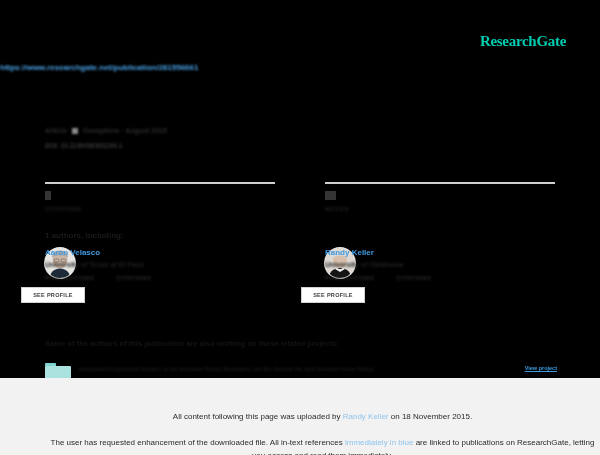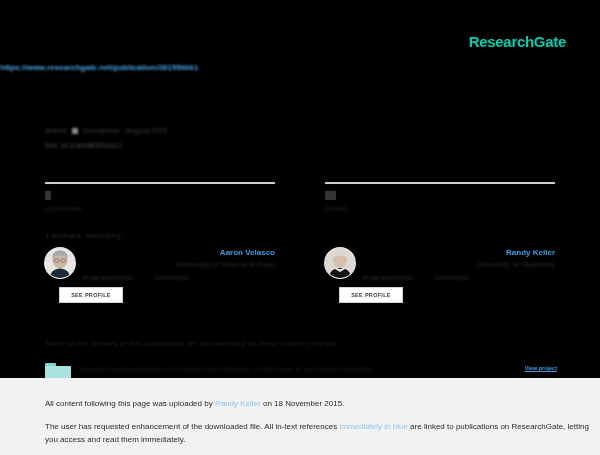--- a/index.html
+++ b/index.html
@@ -11,20 +11,21 @@
     position:relative;
   }
   .page{position:relative;width:600px;height:455px;}
 
   
   .rg-logo{
     position:absolute;right:34px;top:33px;
     font-size:15px;font-weight:bold;letter-spacing:-0.3px;
     color:#00ccb1;
     filter:blur(0.35px);
+    font-family:Liberation Serif, serif;
   }
   .seo-url{
     position:absolute;left:0;right:0;top:63px;
     font-size:8px;font-weight:bold;
     color:#4aa3e8;
     filter:blur(0.8px);
   }
 
   
   .meta-block{position:absolute;left:45px;top:125px;width:400px;}
@@ -67,21 +68,21 @@
   }
   .authors{position:absolute;left:45px;top:248px;width:510px;
            display:flex;gap:50px;}
   .author{width:230px;position:relative;}
   .avatar{
     position:absolute;left:0;top:0;width:30px;height:30px;
     border-radius:50%;overflow:hidden;background:#dcdcdc;
     box-shadow:0 0 0 1px #e9e9e9;
   }
   .avatar svg{display:block;width:30px;height:30px;}
-  .author-body{margin-left:38px;text-align:right;}
+  .author-body{}
   .author-name{
     font-size:8px;font-weight:bold;color:#3f9ae0;
     filter:blur(0.55px);line-height:10px;
   }
   .author-affil{
     margin-top:2px;font-size:7px;font-weight:bold;color:#202020;
     filter:blur(0.8px);line-height:10px;
   }
   .author-stats{margin-top:5px;display:flex;gap:22px;}
   .a-stat{
@@ -134,21 +135,21 @@
     white-space:nowrap;
   }
 
   
   .footer{
     position:absolute;left:0;right:0;top:378px;bottom:0;
     background:#f2f2f2;
   }
   .footer-inner{padding:19px 0 0 45px;}
   .footer-line{
-    font-size:8px;color:#2a2a2a;line-height:13px;margin:0 0 10px 0;
+    font-size:8px;color:#2a2a2a;line-height:13px;margin:13px 0 10px 0;text-align:center;
   }
   .footer-line.second{margin-bottom:0;}
   .lnk{color:#8fc4ee;}
   .lnk2{color:#8fc4ee;}
 </style>
 </head>
 <body>
 
 <div class="page">
 

